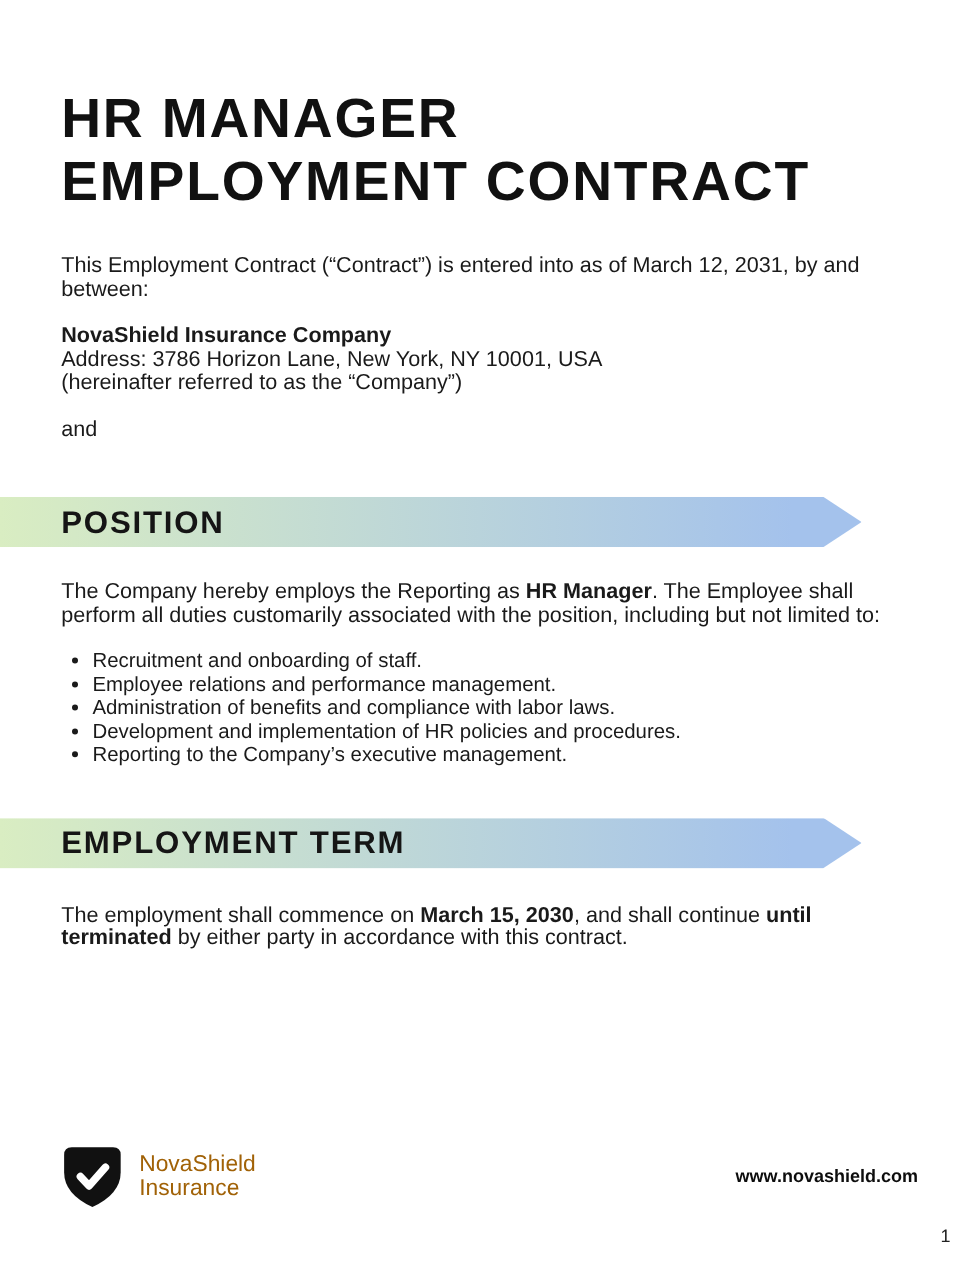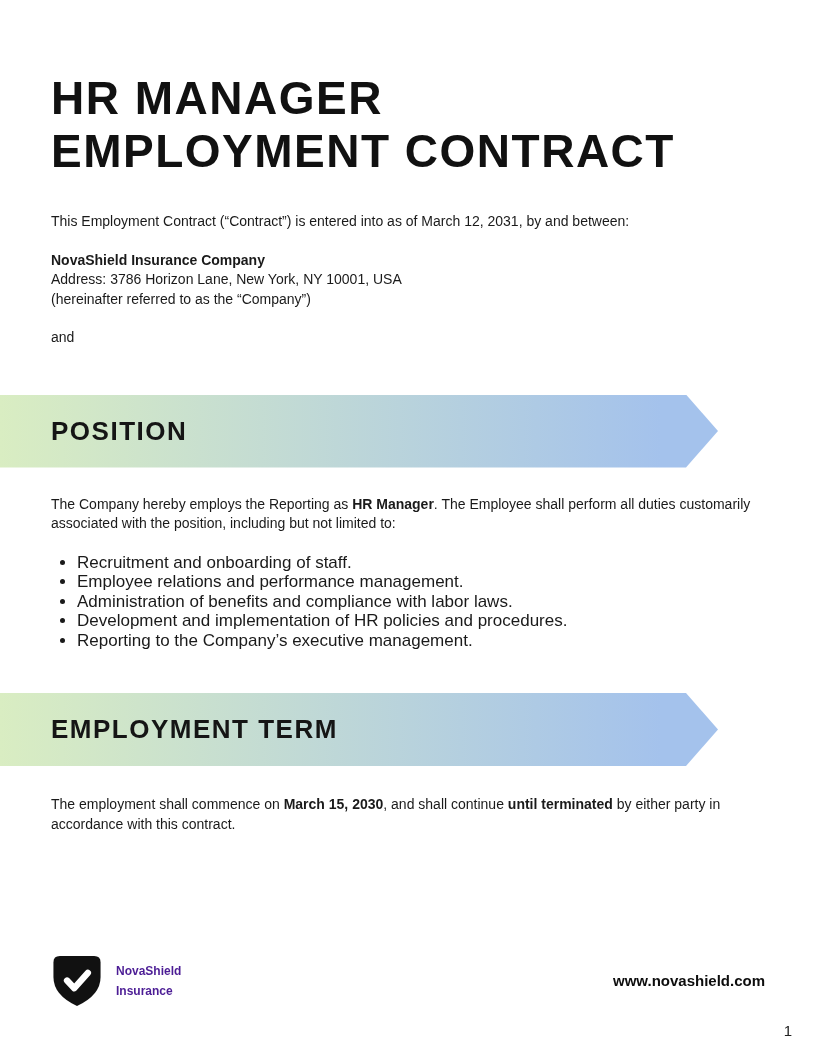--- a/index.html
+++ b/index.html
@@ -27,34 +27,34 @@
     font-size: 46px;
     line-height: 53px;
     font-weight: bold;
     letter-spacing: 1.5px;
     color: #111;
   }
   h1.doc-title .title-line { display: block; }
 
   p, ul { margin: 0; }
   .body-text {
-    font-size: 14px;
+    font-size: 18px;
     line-height: 19.5px;
     color: var(--text);
   }
   .intro { margin-top: 34px; }
   .party-block { margin-top: 19px; }
   .party-name { font-weight: bold; }
   .connector { margin-top: 19px; }
 
   .banner {
     margin-left: -51px;
     margin-right: -51px;
     width: 718px;
-    height: 73px;
+    height: 42px;
     background: linear-gradient(90deg, var(--banner-gradient-start) 0%, var(--banner-gradient-end) 92%);
     clip-path: polygon(0 0, calc(100% - 32px) 0, 100% 50%, calc(100% - 32px) 100%, 0 100%);
     display: flex;
     align-items: center;
   }
   .banner-1 { margin-top: 47px; }
   .banner-2 { margin-top: 43px; }
   .banner h2 {
     margin: 0;
     padding-left: 51px;
@@ -82,24 +82,24 @@
     right: 51px;
     top: 951px;
     display: flex;
     align-items: center;
     justify-content: space-between;
   }
   .brand { display: flex; align-items: center; }
   .logo-icon { width: 58px; height: 59px; display: block; }
   .brand-name {
     margin-left: 10px;
-    font-size: 12px;
+    font-size: 19px;
     line-height: 20px;
-    font-weight: bold;
-    color: #4c1d95;
+    font-weight: normal;
+    color: #a16207;
   }
   .brand-name span { display: block; }
   .website {
     font-size: 15px;
     font-weight: bold;
     color: #0d0d0d;
     text-decoration: none;
   }
   .page-number {
     position: absolute;

